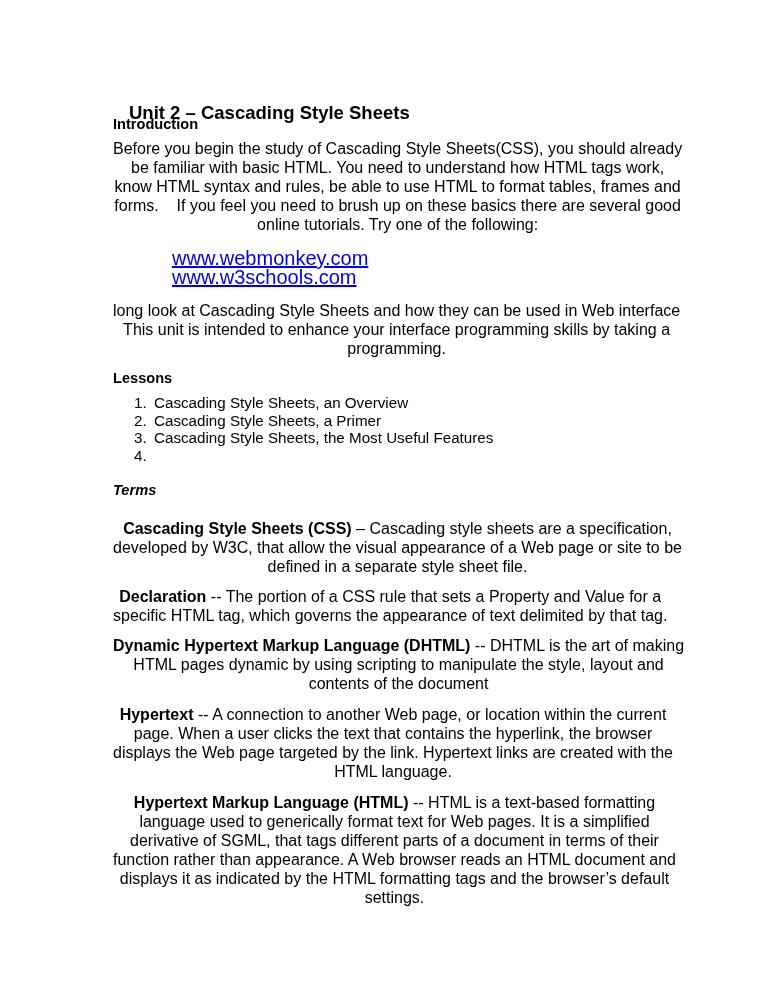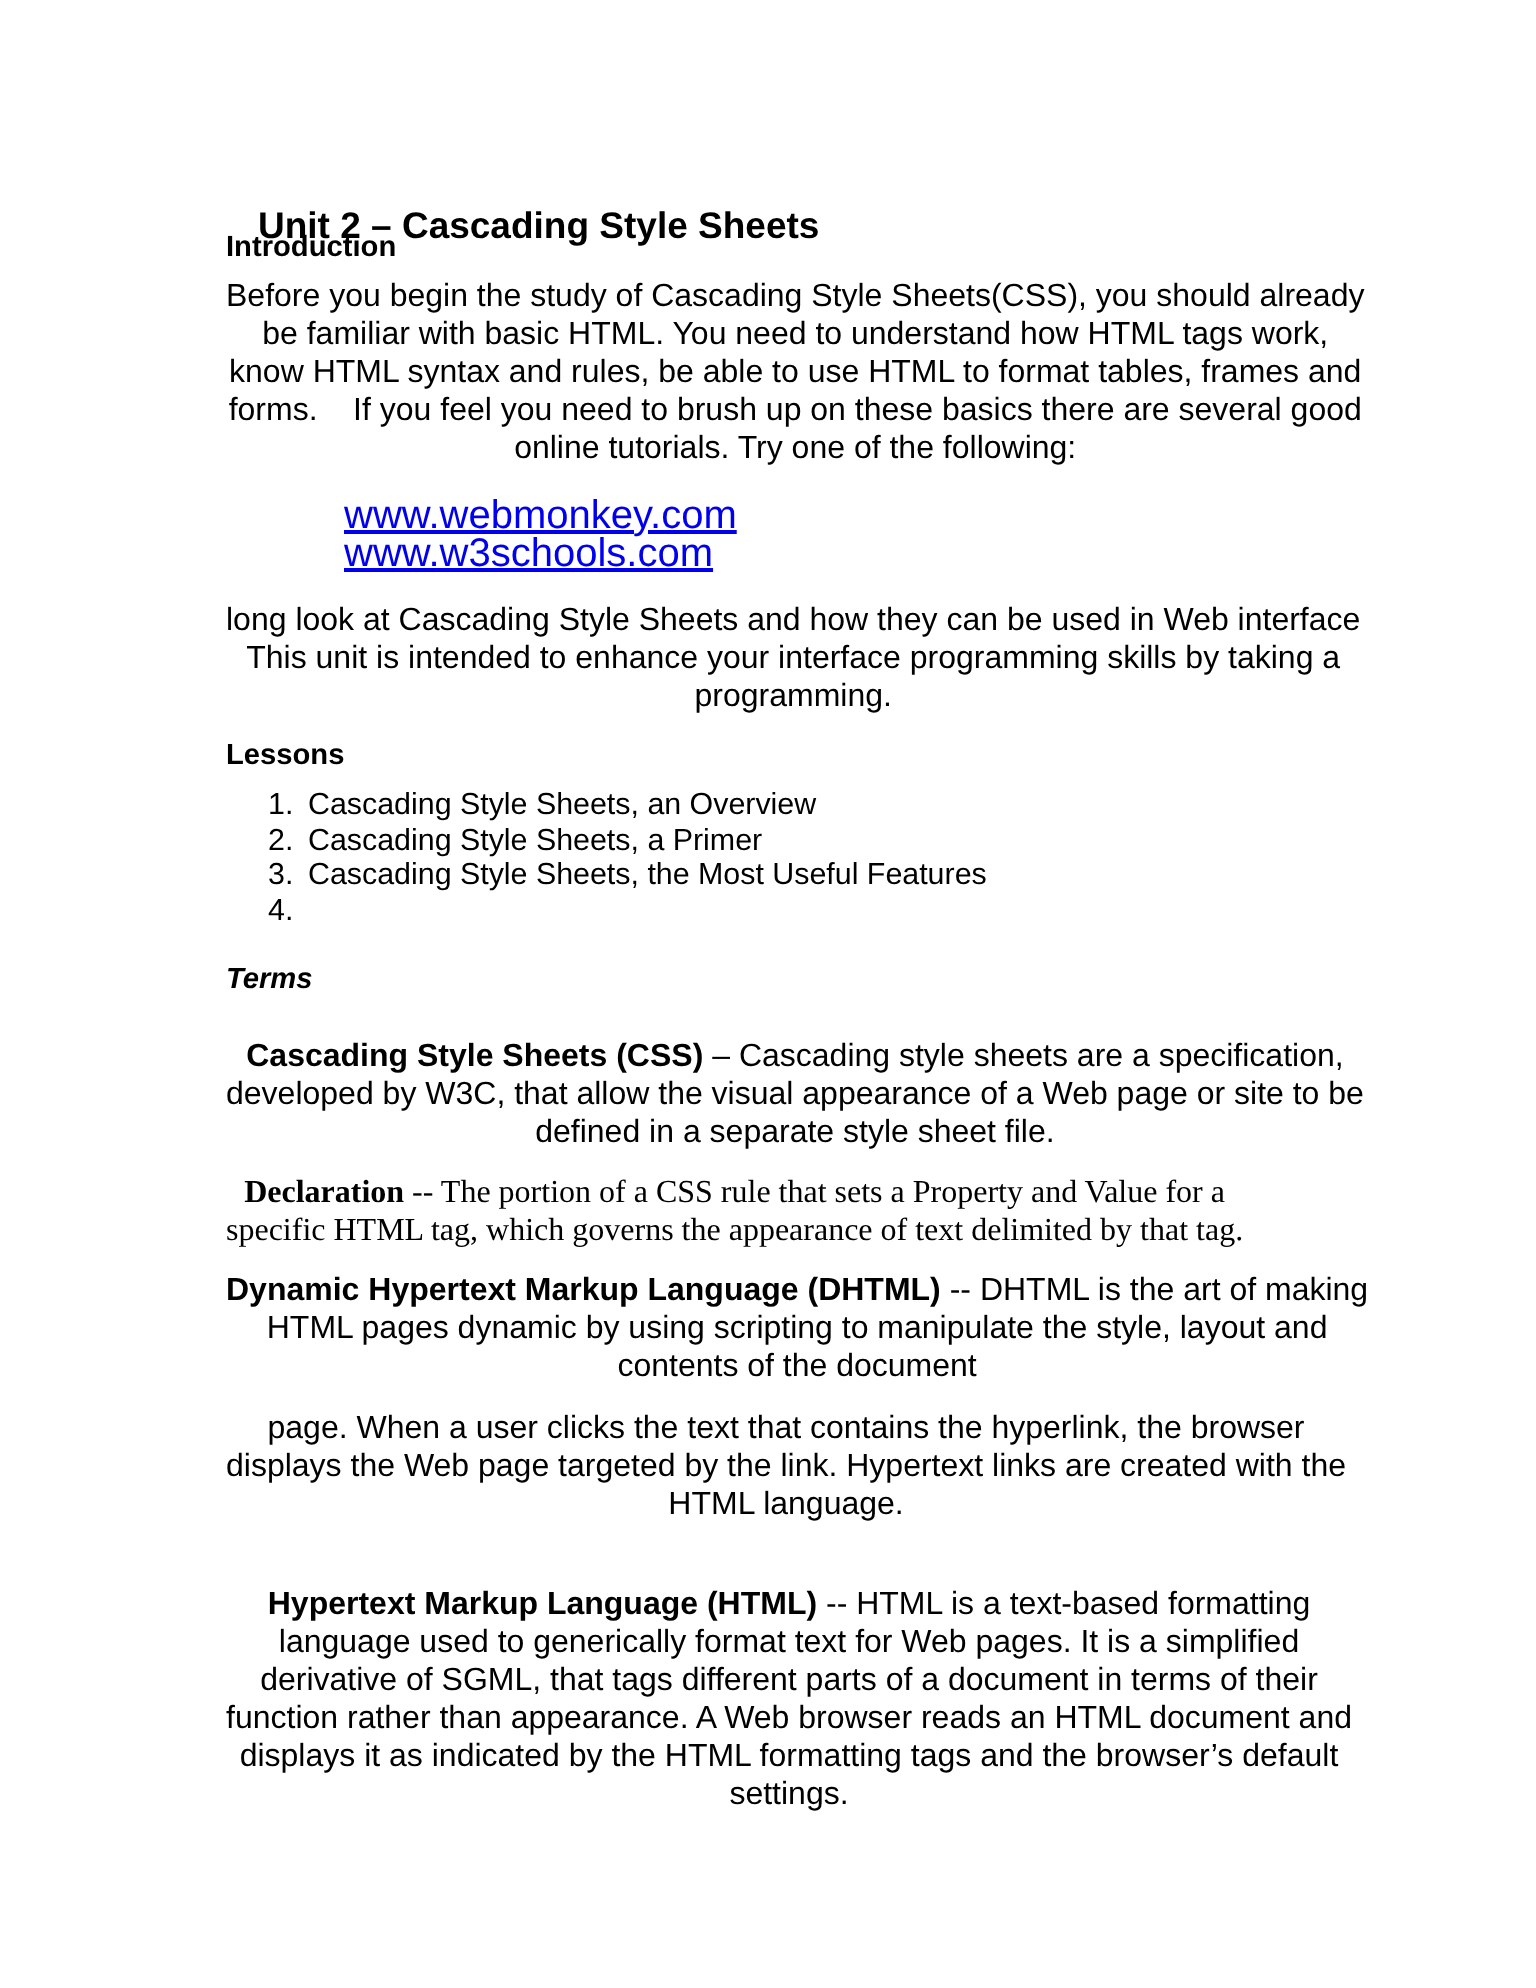--- a/index.html
+++ b/index.html
@@ -117,32 +117,33 @@
   </ol>
 
   <h2 class="subhead abs" style="top:482px;font-style:italic;">Terms</h2>
 
   <div class="abs term" style="top:519px;">
     <p class="para"><b>Cascading Style Sheets (CSS)</b><span style="white-space:pre;"> – </span><span>Cascading style sheets are a specification,</span></p>
     <p class="para">developed by W3C, that allow the visual appearance of a Web page or site to be</p>
     <p class="para">defined in a separate style sheet file.</p>
   </div>
 
-  <div class="abs term" style="top:587px;font-family:Liberation Serif, serif;">
+  <div class="abs term" style="top:587px;">
     <p class="para"><b>Declaration</b><span style="white-space:pre;"> -- </span><span>The portion of a CSS rule that sets a Property and Value for a</span></p>
     <p class="para">specific HTML tag, which governs the appearance of text delimited by that tag.</p>
   </div>
 
   <div class="abs term" style="top:636px;">
     <p class="para"><b>Dynamic Hypertext Markup Language (DHTML)</b><span style="white-space:pre;"> -- </span><span>DHTML is the art of making</span></p>
     <p class="para">HTML pages dynamic by using scripting to manipulate the style, layout and</p>
     <p class="para">contents of the document</p>
   </div>
 
   <div class="abs term" style="top:705px;">
+    <p class="para"><b>Hypertext</b><span style="white-space:pre;"> -- </span><span>A connection to another Web page, or location within the current</span></p>
     <p class="para">page. When a user clicks the text that contains the hyperlink, the browser</p>
     <p class="para">displays the Web page targeted by the link. Hypertext links are created with the</p>
     <p class="para">HTML language.</p>
   </div>
 
   <div class="abs term" style="top:793px;">
     <p class="para"><b>Hypertext Markup Language (HTML)</b><span style="white-space:pre;"> -- </span><span>HTML is a text-based formatting</span></p>
     <p class="para">language used to generically format text for Web pages. It is a simplified</p>
     <p class="para">derivative of SGML, that tags different parts of a document in terms of their</p>
     <p class="para">function rather than appearance. A Web browser reads an HTML document and</p>

